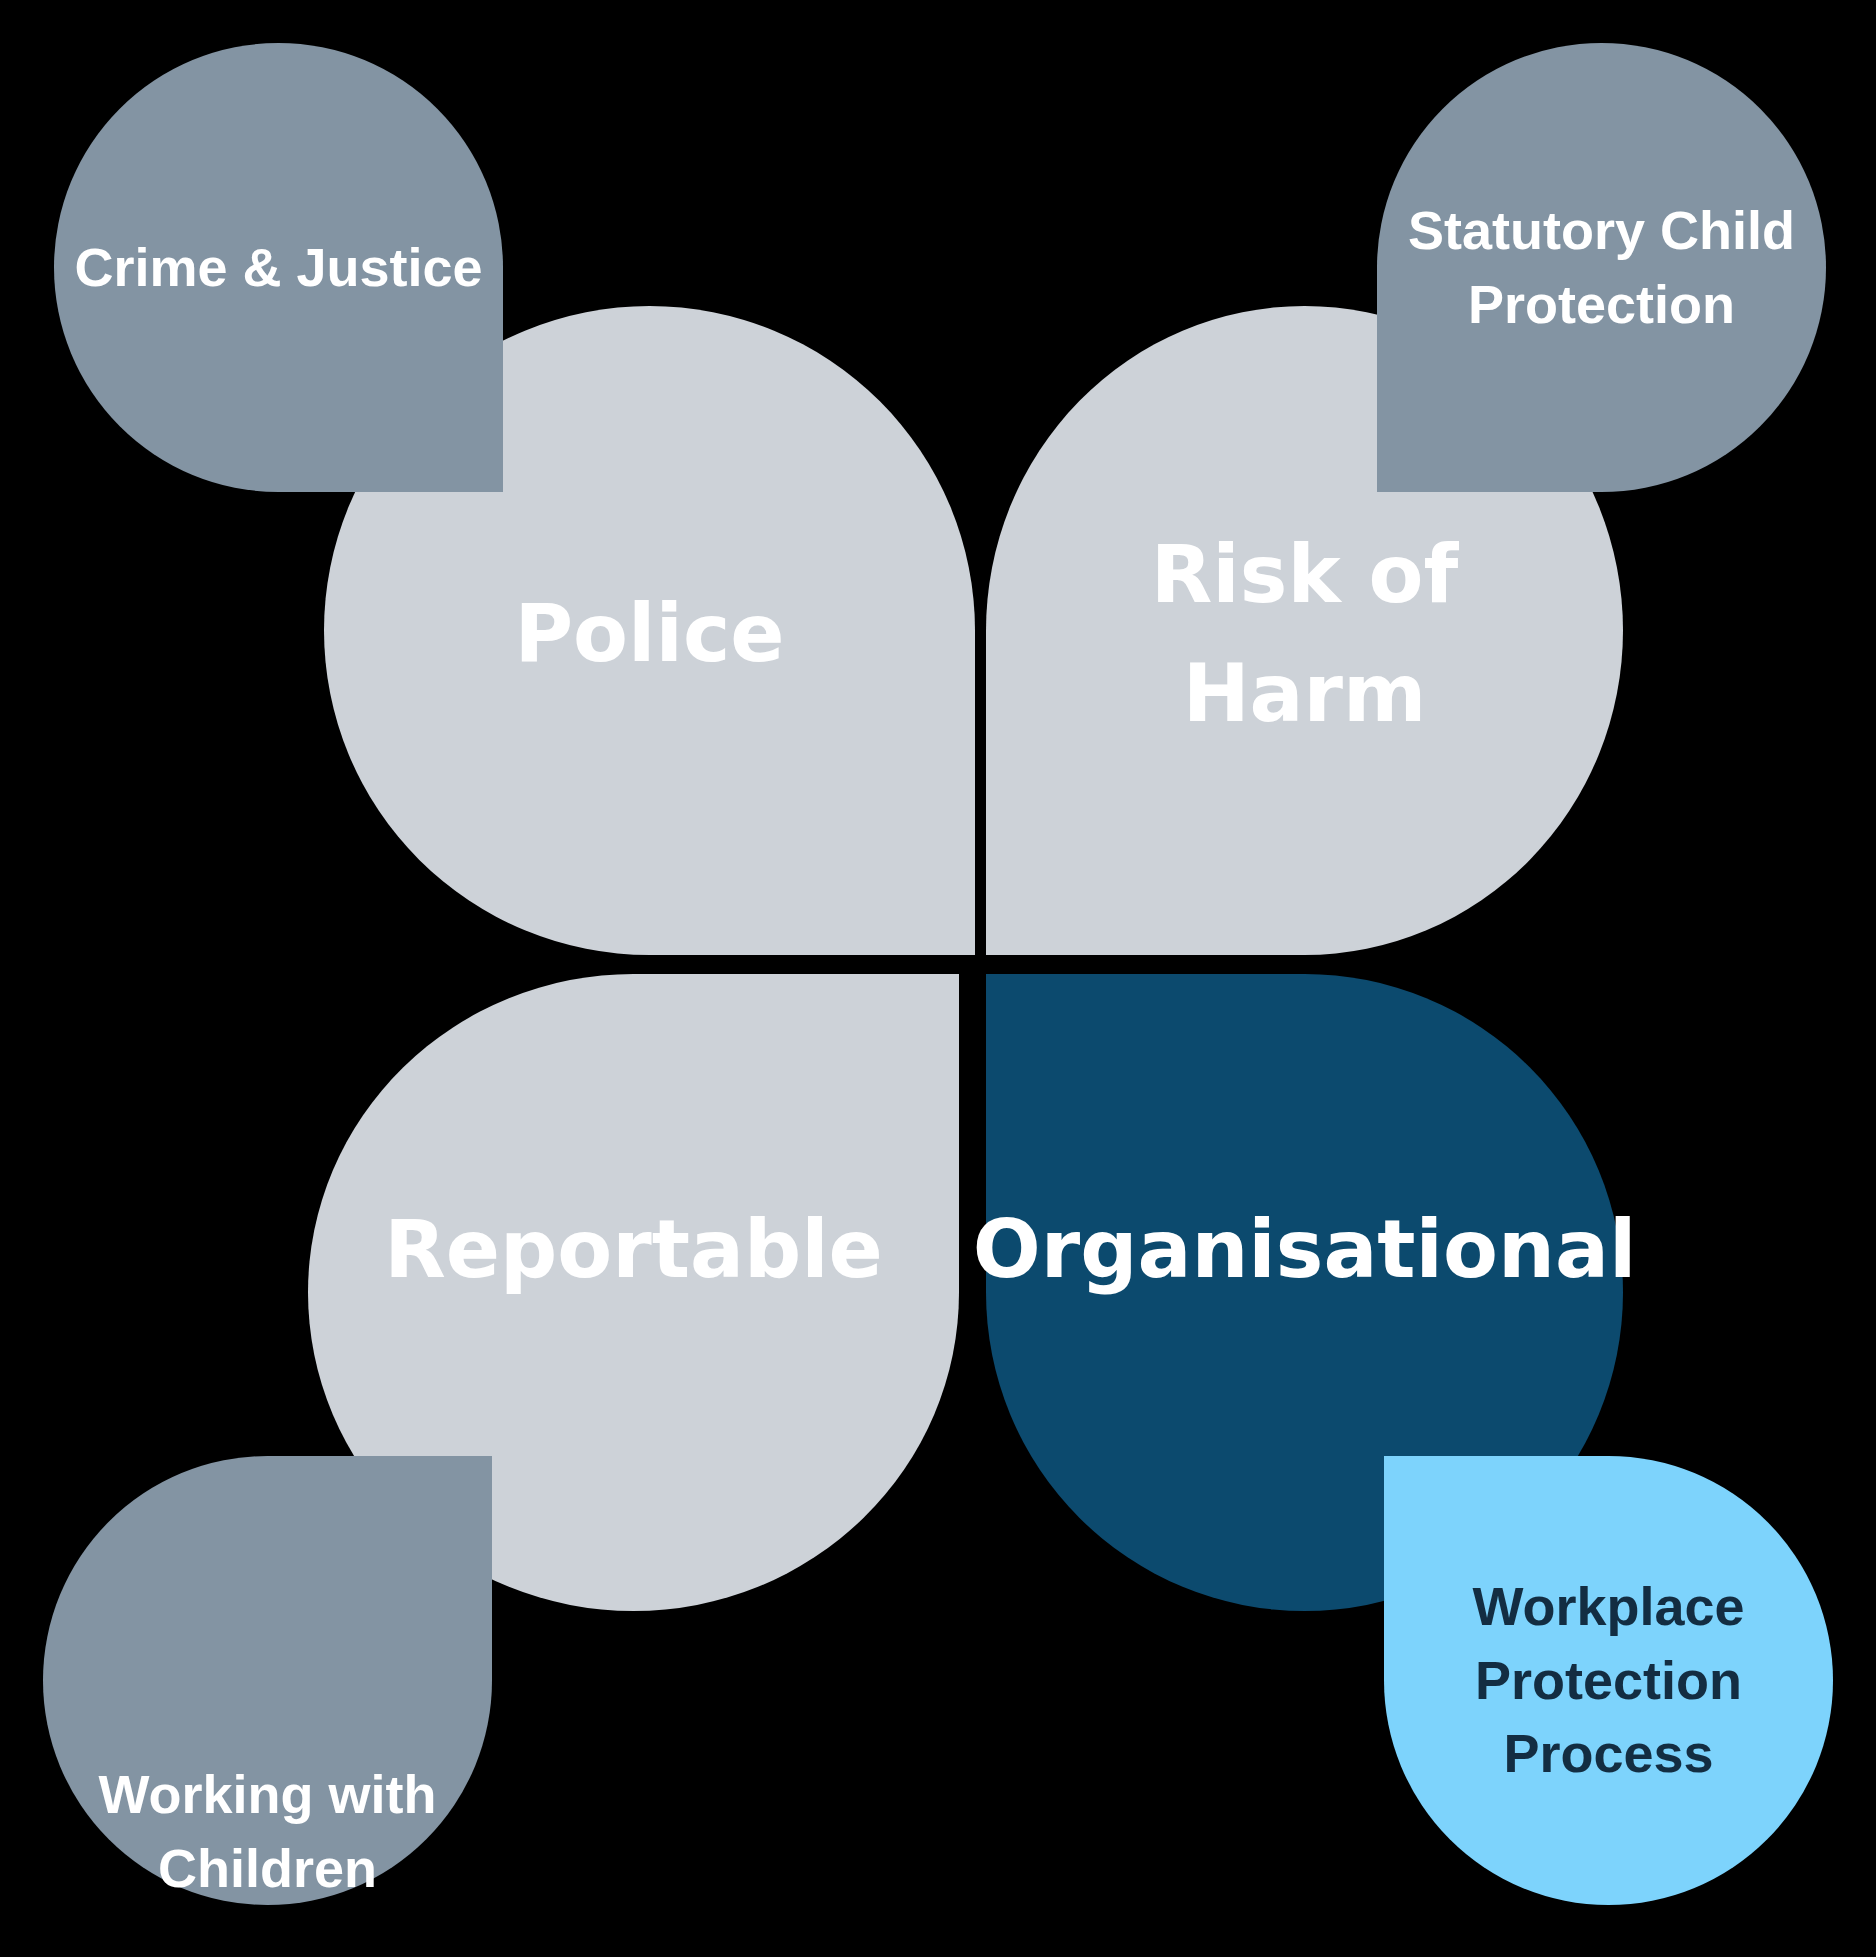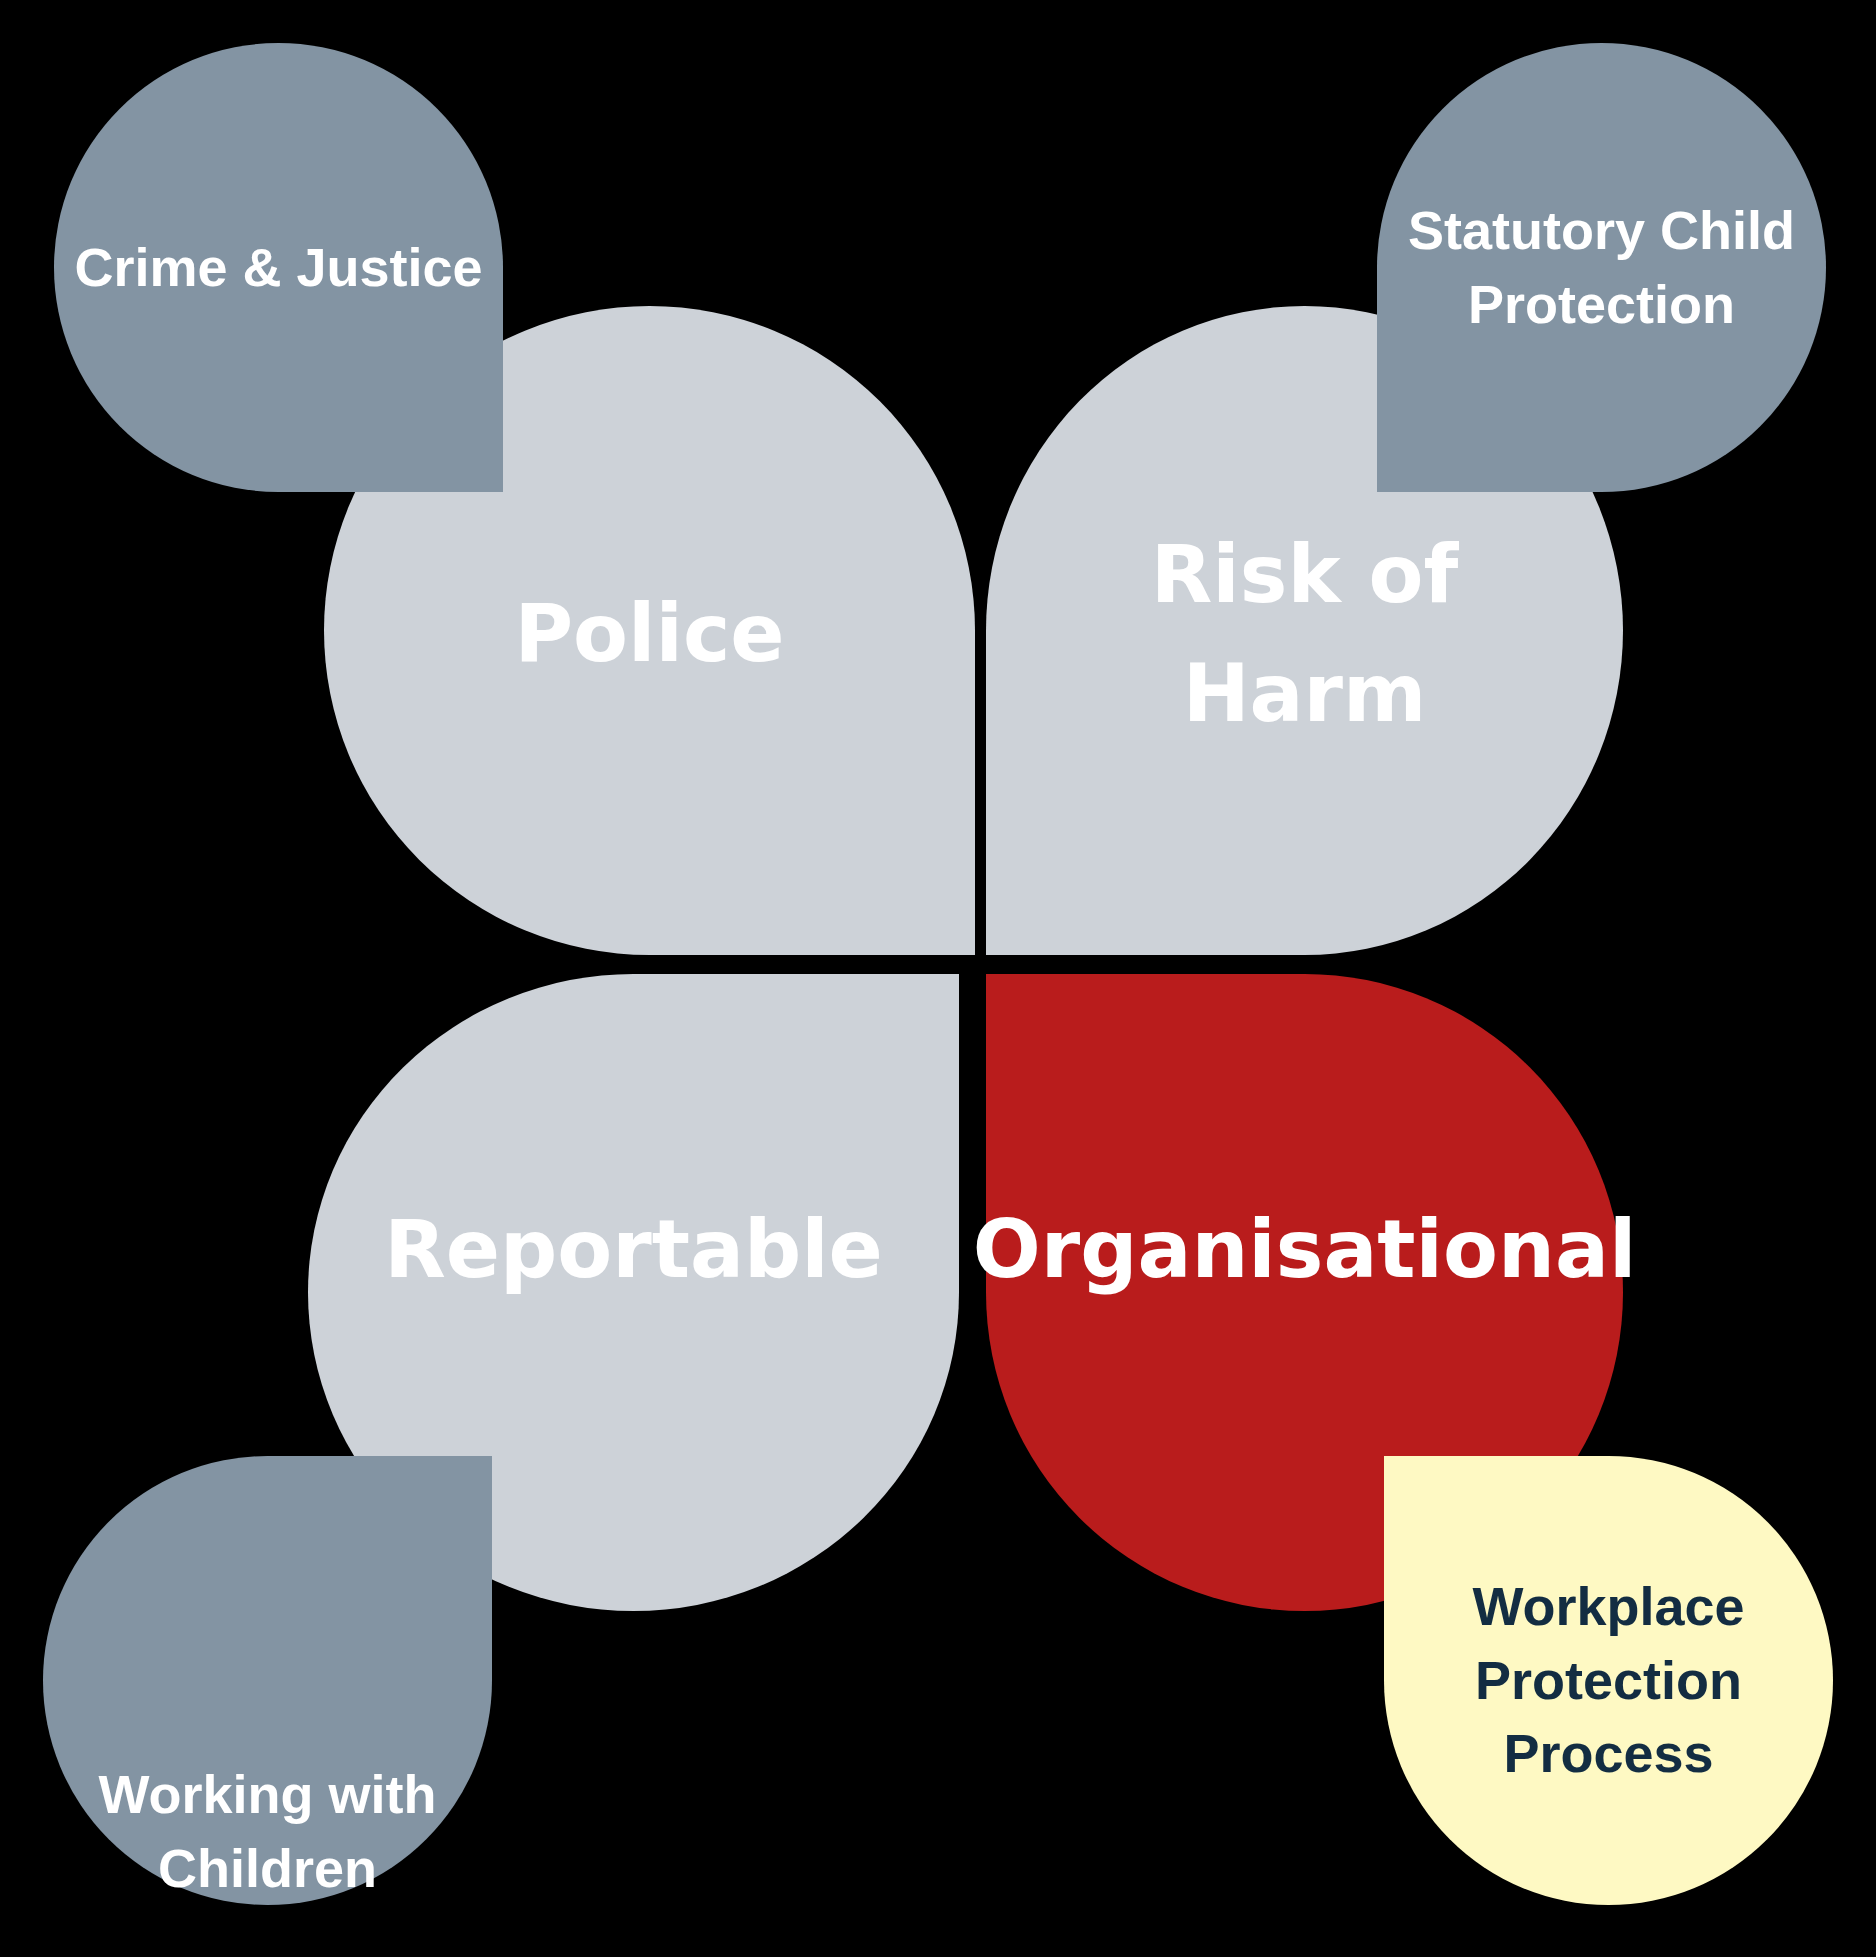--- a/index.html
+++ b/index.html
@@ -16,21 +16,21 @@
   }
 
   
   .petal {
     position: absolute;
     display: flex;
     align-items: center;
     justify-content: center;
   }
   .petal-gray   { background: #cdd2d8; }
-  .petal-orange { background: #b91c1c; }
+  .petal-orange { background: #0c4a6e; }
 
   #petal-police {
     left: 324px; top: 306px; width: 651px; height: 649px;
     border-radius: 50% 50% 0 50%;
   }
   #petal-risk-of-harm {
     left: 986px; top: 306px; width: 637px; height: 649px;
     border-radius: 50% 50% 50% 0;
   }
   #petal-reportable-conduct {
@@ -57,21 +57,21 @@
 
   
   .corner-circle {
     position: absolute;
     width: 449px; height: 449px;
     display: flex;
     align-items: center;
     justify-content: center;
   }
   .circle-slate { background: #8394a3; }
-  .circle-teal  { background: #fef9c3; justify-content: center; }
+  .circle-teal  { background: #7dd3fc; justify-content: center; }
 
   #circle-crime-justice {
     left: 54px; top: 43px;
     border-radius: 50% 50% 0 50%;
   }
   #circle-statutory-agency {
     left: 1377px; top: 43px;
     border-radius: 50% 50% 50% 0;
   }
   #circle-working-children {

